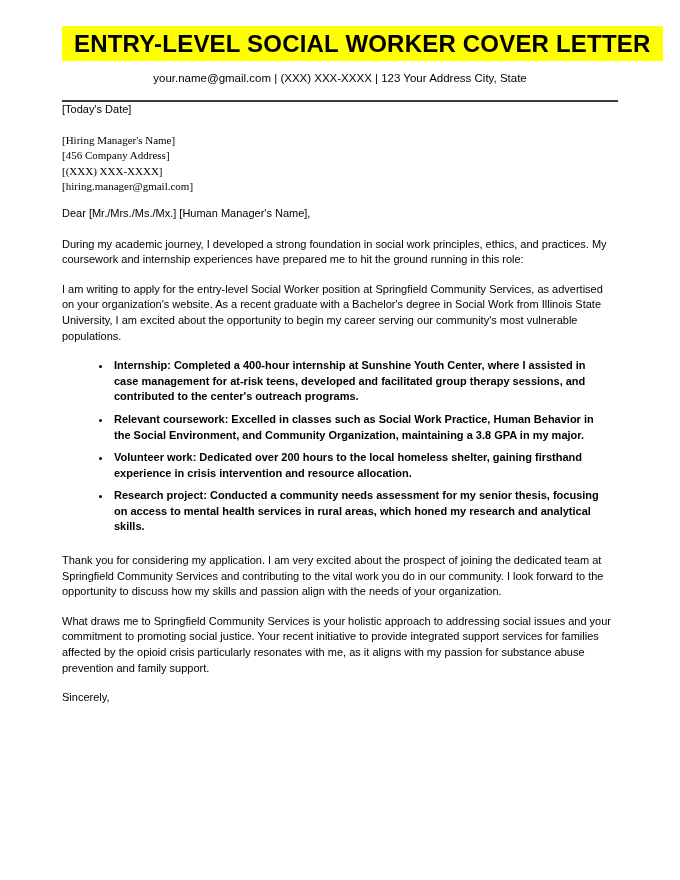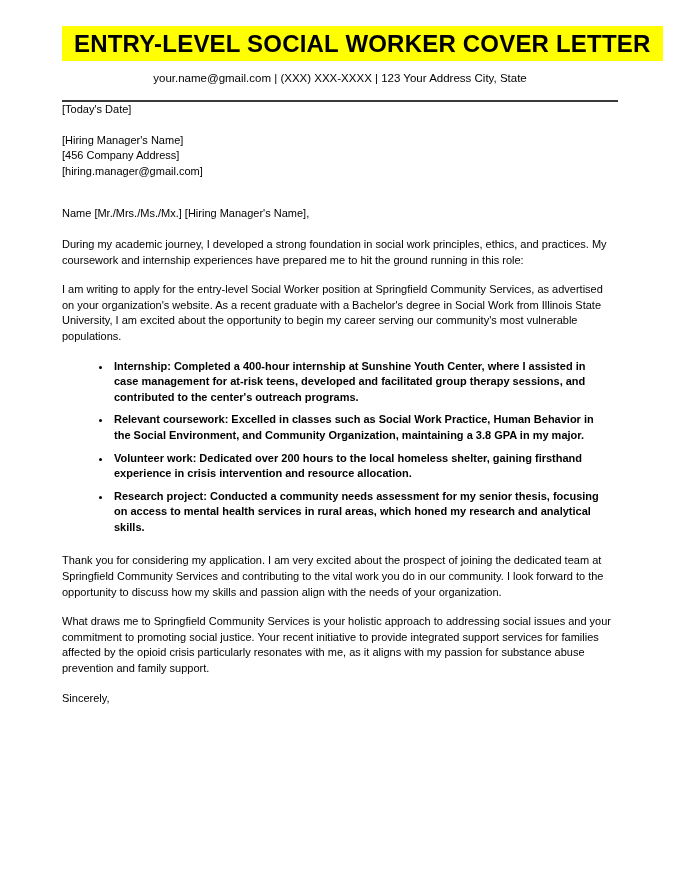--- a/index.html
+++ b/index.html
@@ -50,21 +50,22 @@
     line-height: 15.6px;
   }
   .letter-body p {
     margin: 0 0 15px 0;
   }
   .date-line {
     margin-top: 20px;
     margin-bottom: 11px;
   }
   .recipient-block {
-    margin-bottom: 27px;
+    margin-bottom: 11px;
+    font-family: Liberation Serif, serif;
   }
   .recipient-block div {
     line-height: 15.6px;
   }
   .salutation {
     margin-bottom: 11px;
   }
   p.para { margin-bottom: 14px; }
   ul.qual-list {
     margin: 0 0 18px 0;
@@ -97,24 +98,25 @@
 
   <hr class="divider">
 
   <div class="letter-body">
 
     <p class="date-line">[Today's Date]</p>
 
     <div class="recipient-block">
       <div>[Hiring Manager's Name]</div>
       <div>[456 Company Address]</div>
+      <div>[(XXX) XXX-XXXX]</div>
       <div>[hiring.manager@gmail.com]</div>
     </div>
 
-    <p class="salutation">Name [Mr./Mrs./Ms./Mx.] [Hiring Manager's Name],</p>
+    <p class="salutation">Dear [Mr./Mrs./Ms./Mx.] [Human Manager's Name],</p>
 
     <p class="para">During my academic journey, I developed a strong foundation in social work principles, ethics, and practices. My coursework and internship experiences have prepared me to hit the ground running in this role:</p>
 
     <p class="para">I am writing to apply for the entry-level Social Worker position at Springfield Community Services, as advertised on your organization's website. As a recent graduate with a Bachelor's degree in Social Work from Illinois State University, I am excited about the opportunity to begin my career serving our community's most vulnerable populations.</p>
 
     <ul class="qual-list">
       <li>Internship: Completed a 400-hour internship at Sunshine Youth Center, where I assisted in case management for at-risk teens, developed and facilitated group therapy sessions, and contributed to the center's outreach programs.</li>
       <li>Relevant coursework: Excelled in classes such as Social Work Practice, Human Behavior in the Social Environment, and Community Organization, maintaining a 3.8 GPA in my major.</li>
       <li>Volunteer work: Dedicated over 200 hours to the local homeless shelter, gaining firsthand experience in crisis intervention and resource allocation.</li>
       <li>Research project: Conducted a community needs assessment for my senior thesis, focusing on access to mental health services in rural areas, which honed my research and analytical skills.</li>

